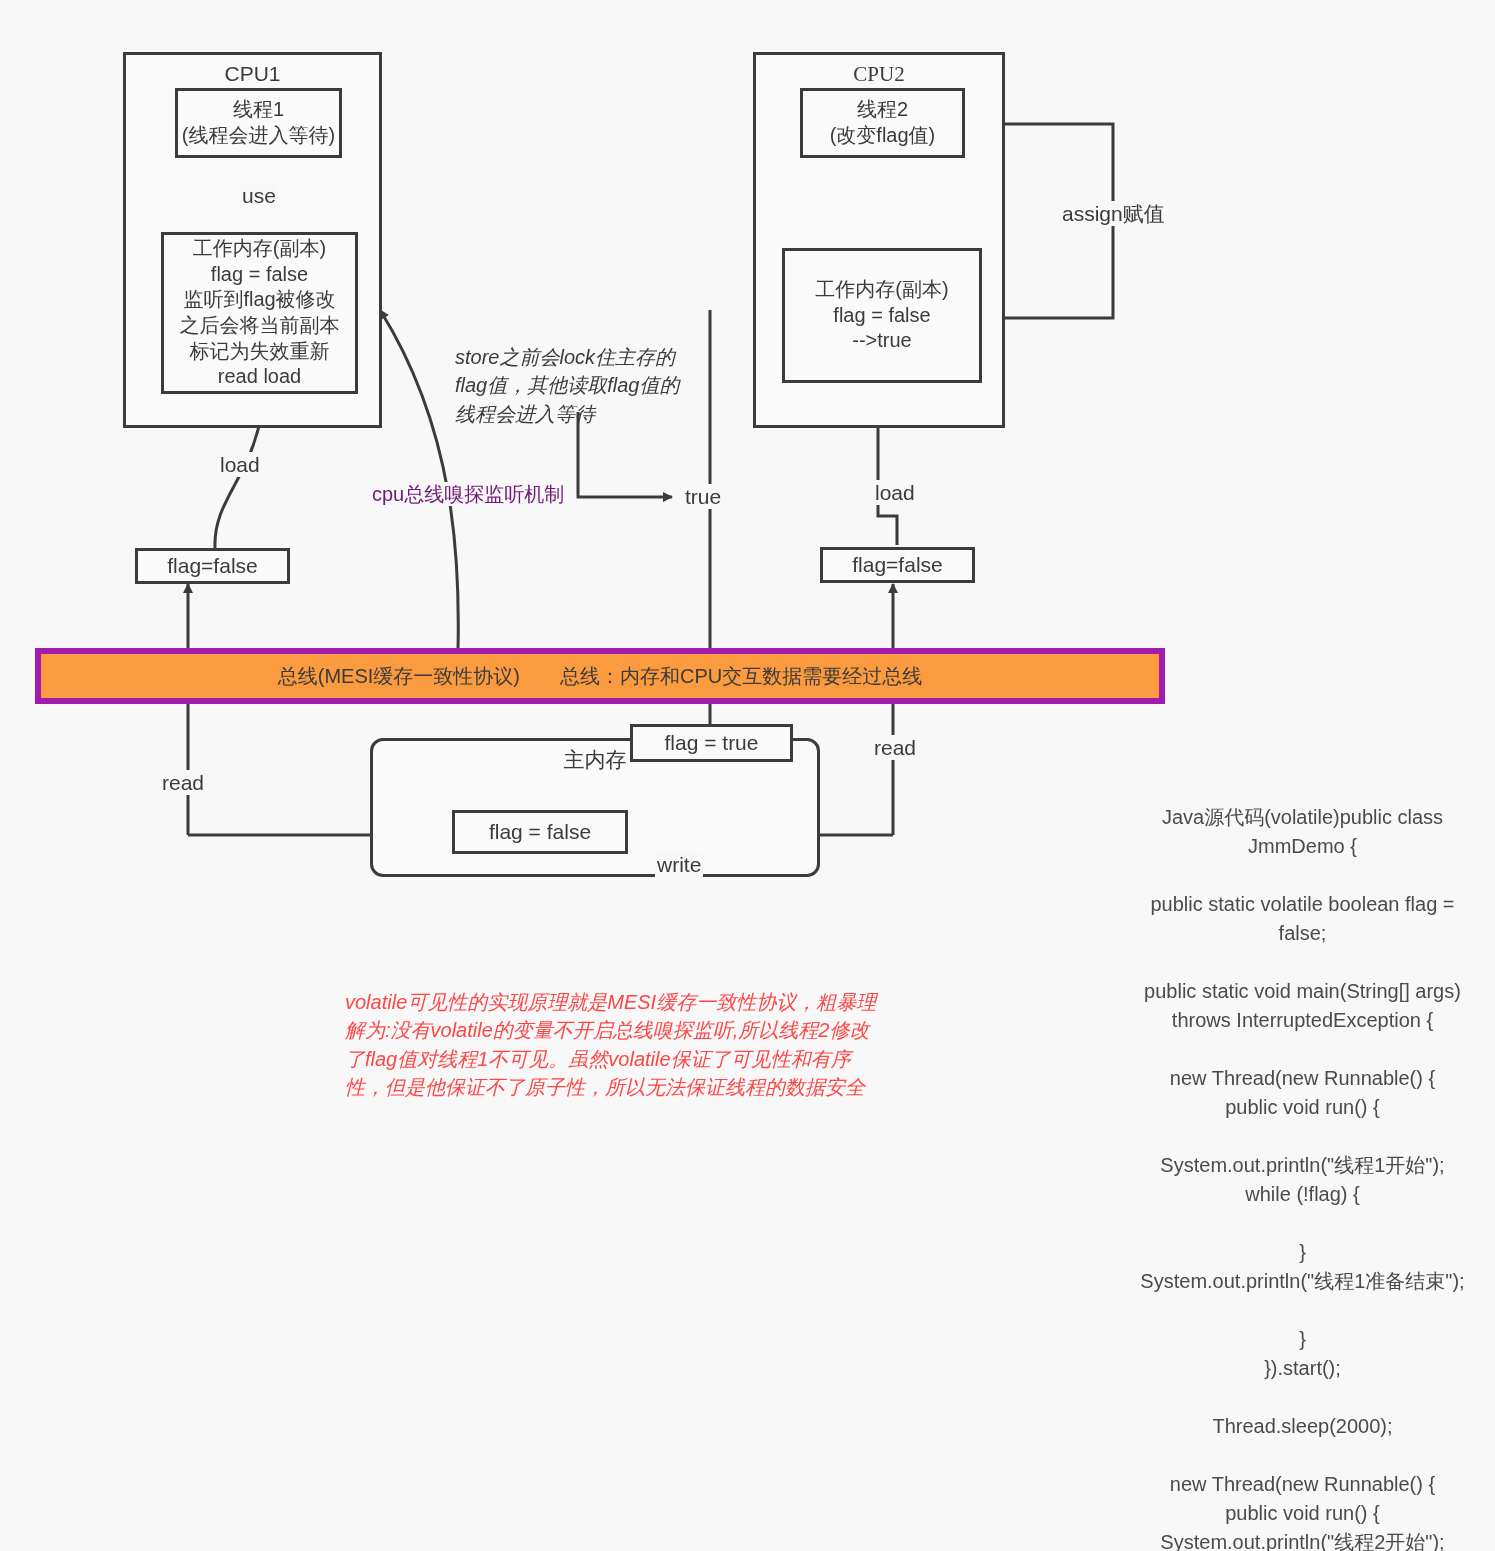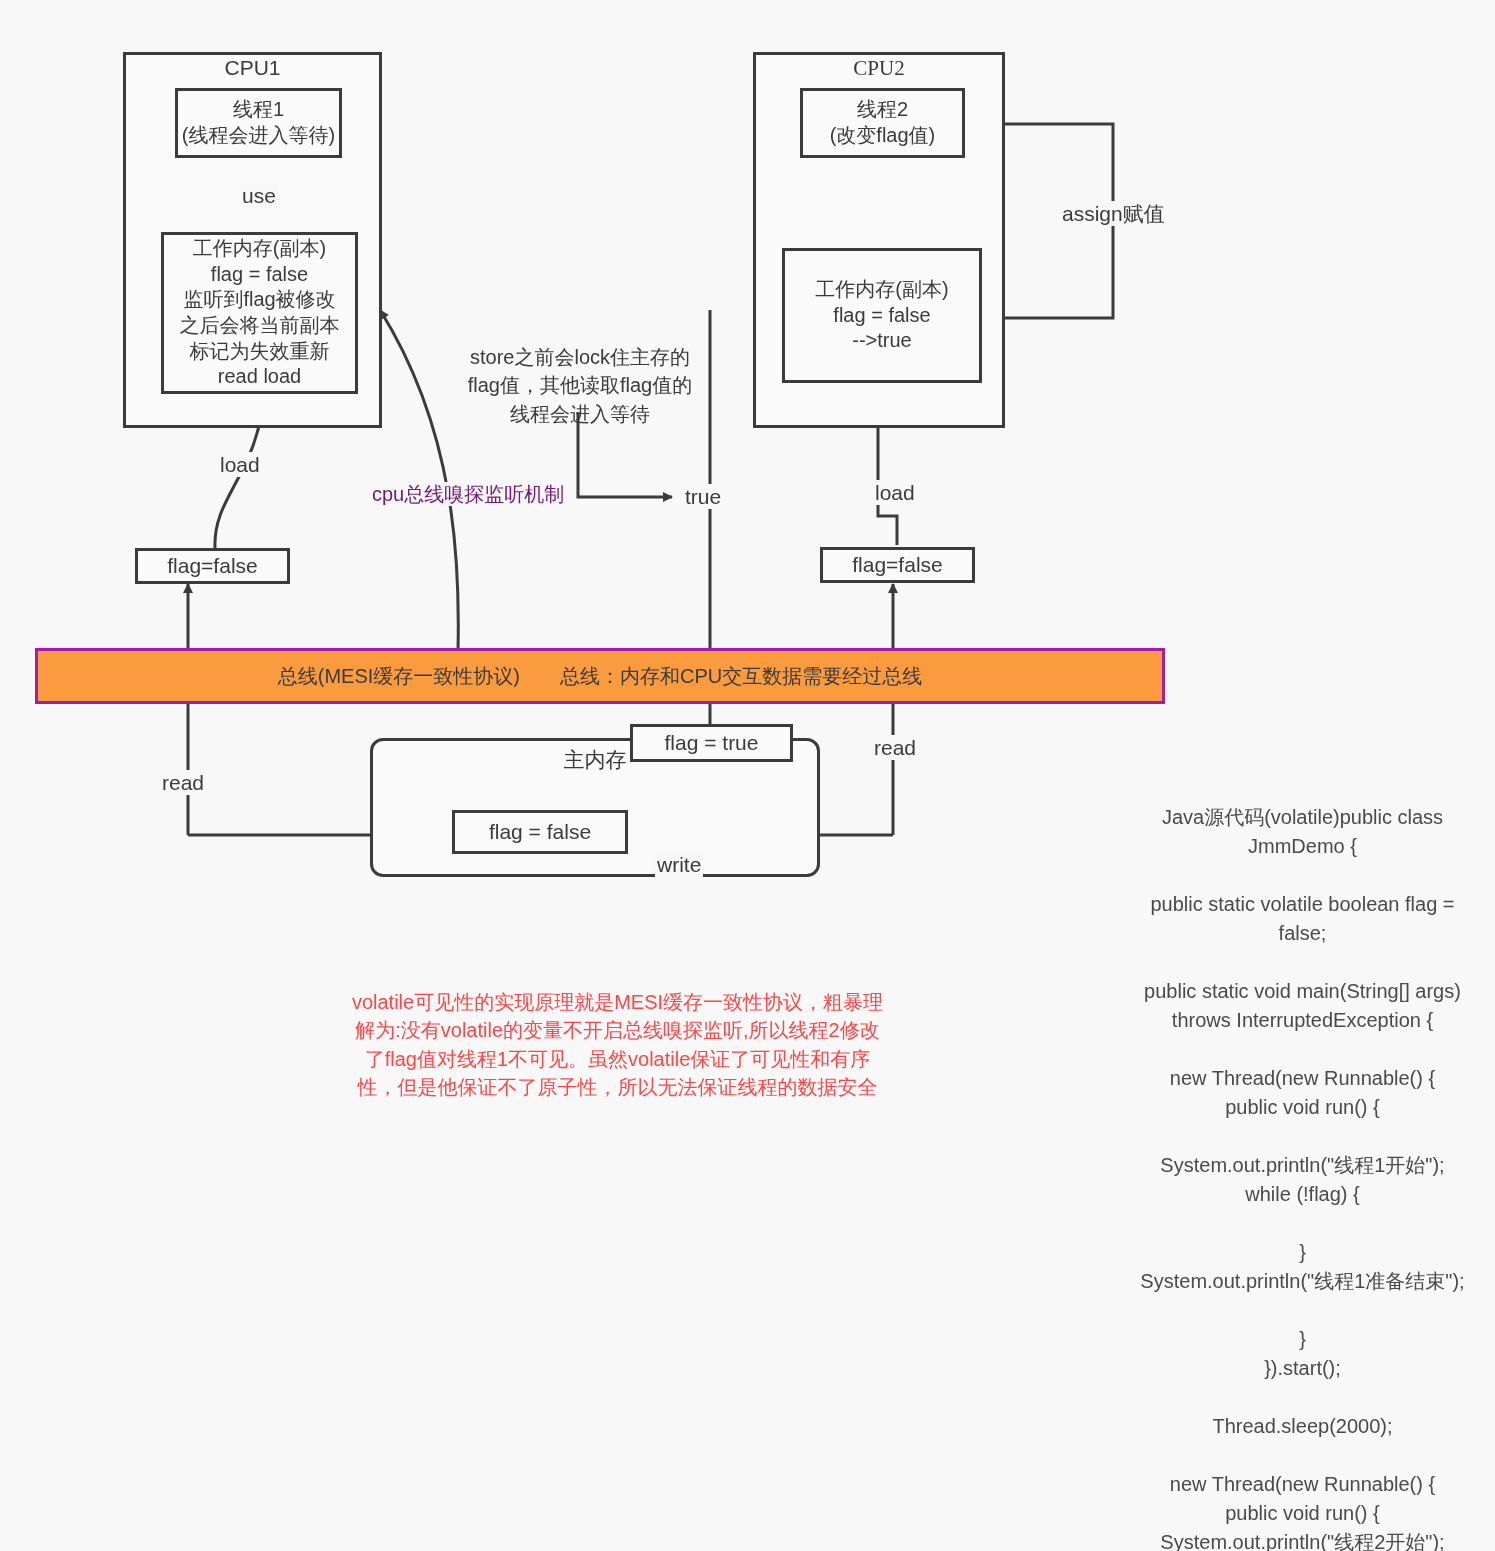--- a/index.html
+++ b/index.html
@@ -23,52 +23,53 @@
     align-items:center;
     justify-content:center;
     text-align:center;
     line-height:1.28;
     color:#3b3b3b;
   }
   .outer{background:#fafafa;align-items:flex-start;}
   .outer > .cpu-title{
     width:100%;
     text-align:center;
+    margin-top:6px;
     font-size:21px;
   }
   .inner{background:#fafafa;}
   .lbl{
     position:absolute;
     background:#f8f8f8;
     color:#3b3b3b;
     font-size:21px;
     white-space:nowrap;
     line-height:1.2;
     padding:0 2px;
   }
   .lbl.red{color:#701a75;}
   .bus{
     position:absolute;
     background:#fb9b3f;
-    border:3px solid #a21caf;
+    border:6px solid #a21caf;
     box-sizing:border-box;
     display:flex;align-items:center;justify-content:center;
     color:#3b3b3b;
     font-size:20px;
     white-space:pre;
     z-index:3;
   }
   .multi{white-space:pre-line;}
   .note{
     position:absolute;
-    text-align:center;
     font-size:20px;
     line-height:1.42;
     white-space:pre-line;
     color:#3b3b3b;
+    font-style:italic;
   }
   .note.red{color:#ff4545;}
   .code{
     position:absolute;
     text-align:center;
     font-size:20px;
     line-height:1.45;
     white-space:pre-line;
     color:#4a4a4a;
   }

